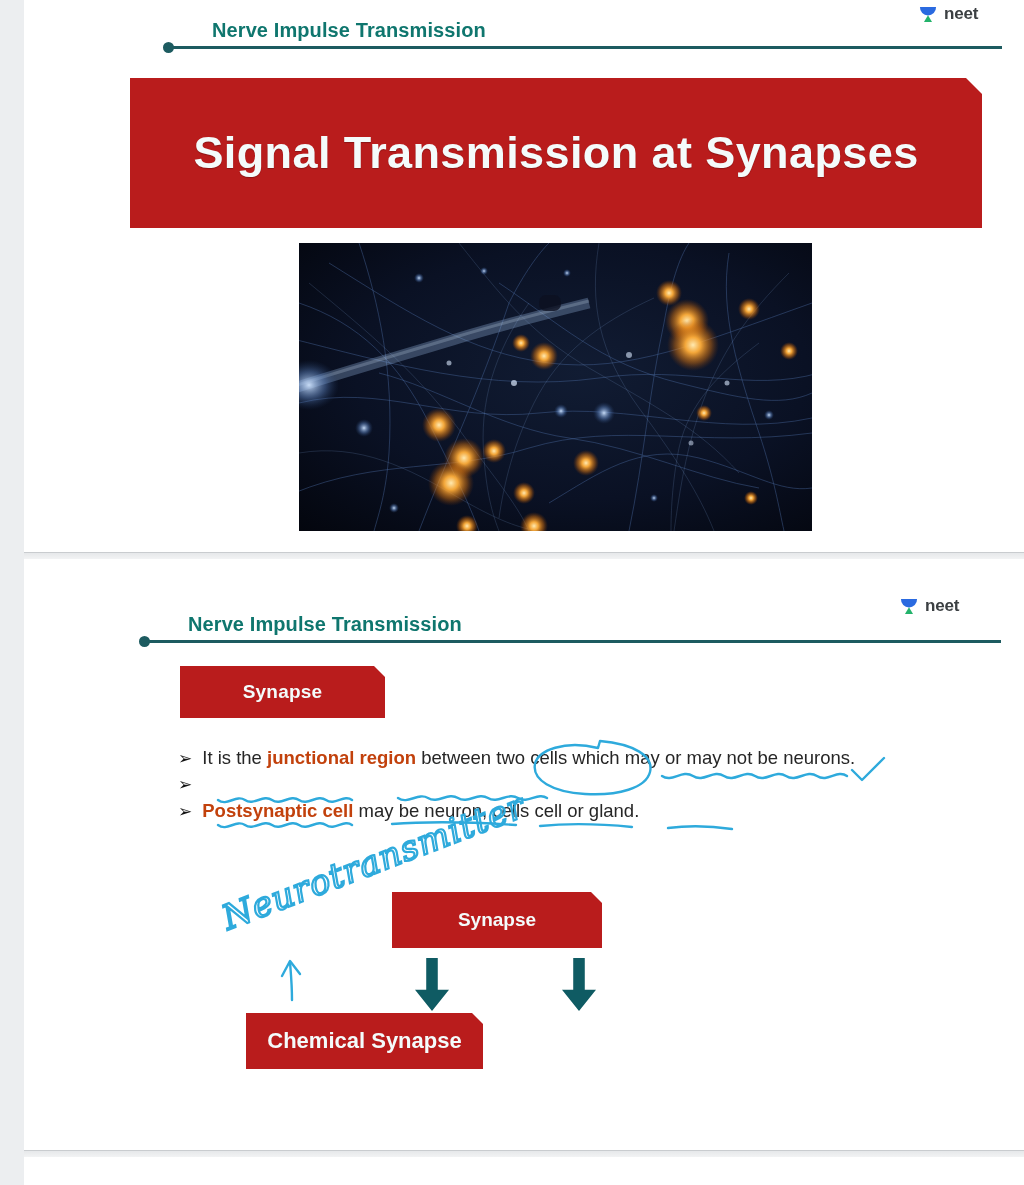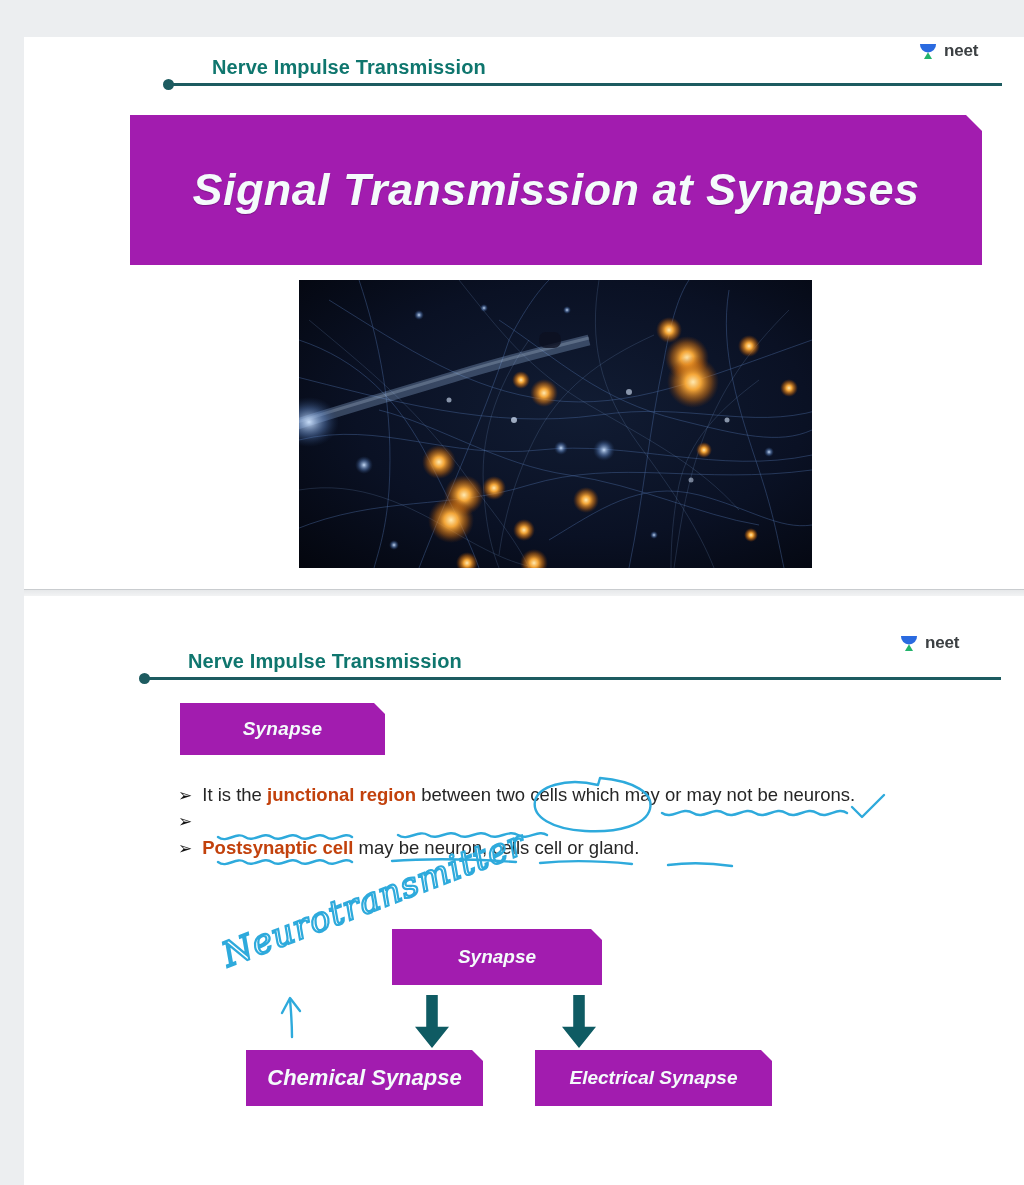--- a/index.html
+++ b/index.html
@@ -10,21 +10,20 @@
     background: #eceef0;
     font-family: "Liberation Sans", sans-serif;
     overflow: hidden;
   }
 
   #root {
     position: relative;
     width: 1024px;
     height: 1114px;
     background: #eceef0;
-    margin-top: 37px;
   }
 
   
   .page {
     position: absolute;
     left: 24px;
     width: 1000px;
     background: #ffffff;
   }
   .page-sep {
@@ -81,28 +80,27 @@
   .brand-text {
     font-size: 17px;
     font-weight: 700;
     color: #3c4043;
     letter-spacing: -.2px;
   }
 
   
   .clip-box {
     position: absolute;
-    background: #a21caf;
+    background: #b91c1c;
     color: #f4fbfb;
     display: flex;
     align-items: center;
     justify-content: center;
     clip-path: polygon(0 0, calc(100% - 16px) 0, 100% 16px, 100% 100%, 0 100%);
     filter: drop-shadow(5px 6px 4px rgba(80,85,90,.42));
-    font-style: italic;
   }
   .clip-box.small {
     clip-path: polygon(0 0, calc(100% - 11px) 0, 100% 11px, 100% 100%, 0 100%);
     filter: drop-shadow(4px 5px 3px rgba(90,95,100,.40));
   }
 
   #main-banner {
     left: 106px; top: 78px;
     width: 852px; height: 150px;
     font-size: 45px;
@@ -328,21 +326,20 @@
       <div class="bullet">
         <span class="bl-mark">➢</span>
         <span><span class="hl">Postsynaptic cell</span><span> may be neuron, cells cell or gland.</span></span>
       </div>
     </div>
 
   <div class="clip-box small" id="fc-top">Synapse</div>
   <div class="down-arrow" id="arrow-left"></div>
   <div class="down-arrow" id="arrow-right"></div>
   <div class="clip-box small" id="fc-left">Chemical Synapse</div>
-  <div class="clip-box small" id="fc-right">Electrical Synapse</div>
 
   <svg id="ink">
     <g stroke="#2eaadc" fill="none" stroke-width="2.4" stroke-linecap="round" stroke-linejoin="round">
 
       <path d="M598 748 C565 740 538 750 535 764 C532 780 552 792 585 794
                C618 796 646 788 650 772 C654 756 634 744 600 741 Z"></path>
 
       <path d="M662 776 c10 7 20 -7 31 0 c11 7 20 -7 31 0 c11 7 20 -7 31 0
                c11 7 20 -7 31 0 c11 7 20 -7 31 0 c11 7 20 -7 30 0"></path>
 

